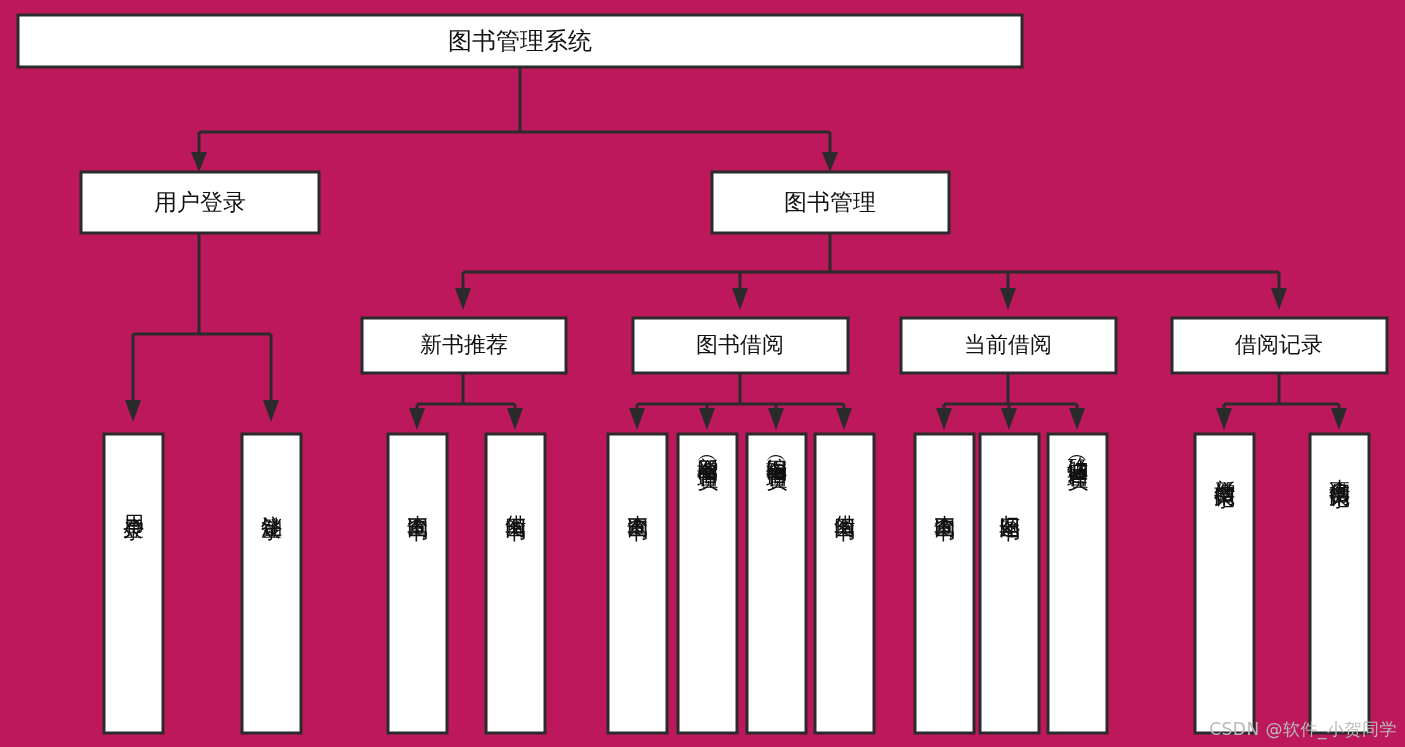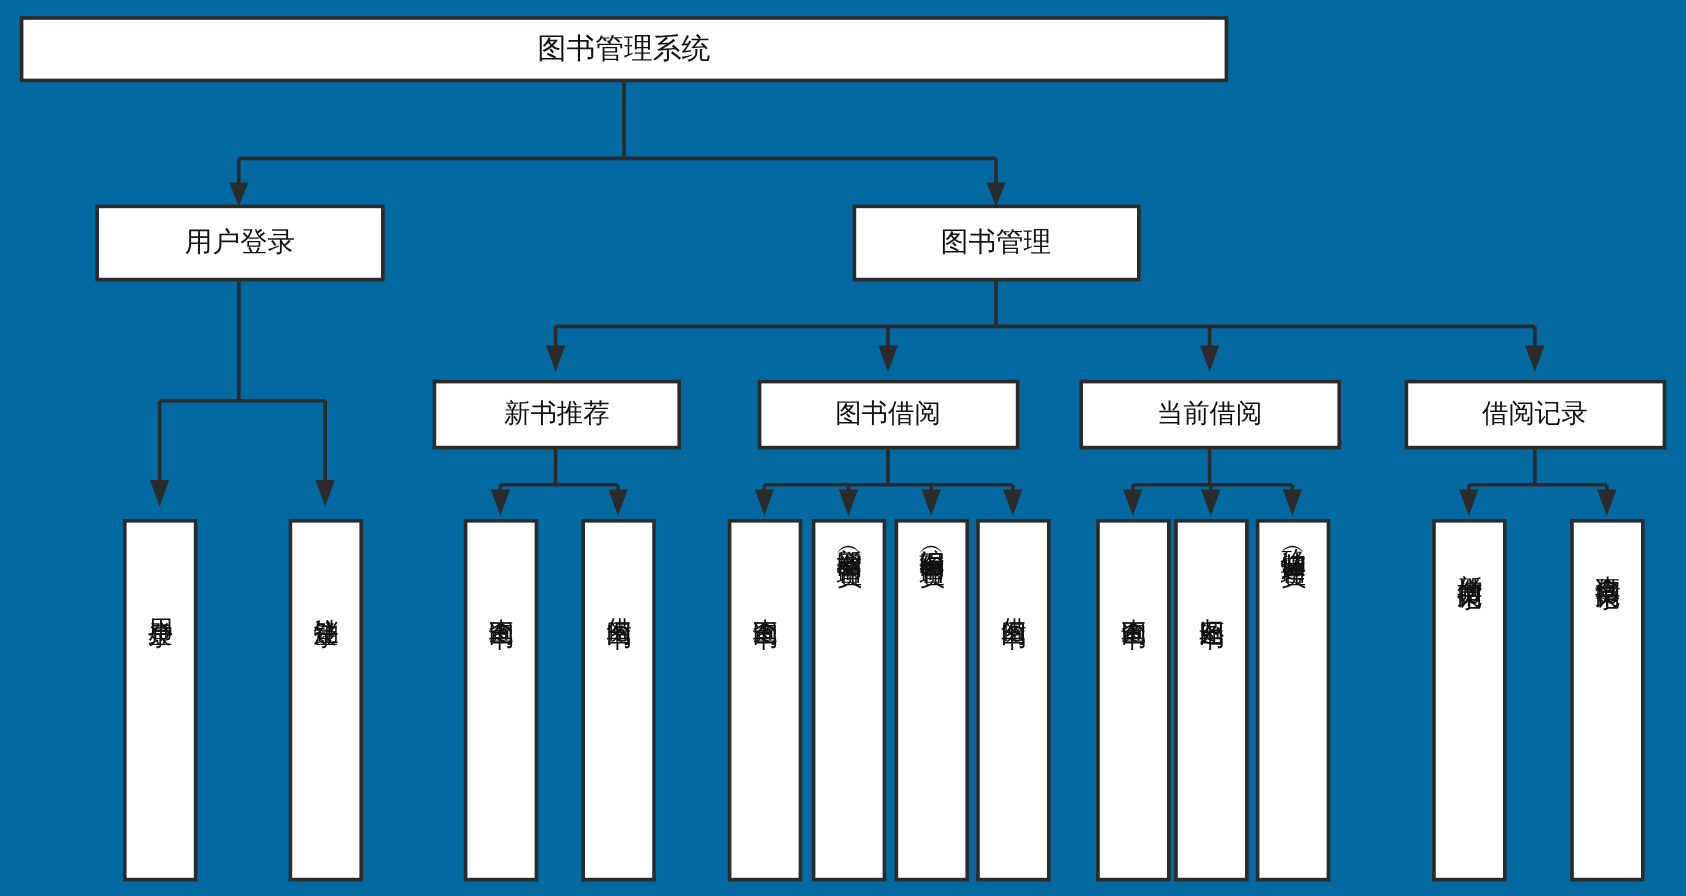--- a/index.html
+++ b/index.html
@@ -8,21 +8,21 @@
     padding: 0;
     background: #ffffff;
   }
   body {
     font-family: "DejaVu Sans", "Liberation Sans", sans-serif;
   }
   #diagram-root {
     position: relative;
     width: 1405px;
     height: 747px;
-    background: #0369a1;
+    background: #be185d;
     overflow: hidden;
   }
   svg.flow {
     position: absolute;
     left: 0;
     top: 0;
     width: 1405px;
     height: 747px;
     display: block;
   }
@@ -254,14 +254,15 @@
   </div>
 
   <div class="leaf-label-wrap" style="left:1195px; top:462px; width:59px; height:271px;">
     <span class="leaf-label">新增借阅记录</span>
   </div>
 
   <div class="leaf-label-wrap" style="left:1310px; top:462px; width:59px; height:271px;">
     <span class="leaf-label">查询借阅记录</span>
   </div>
 
+  <div class="watermark">CSDN @软件_小贺同学</div>
 
 </div>
 
 </body></html>

